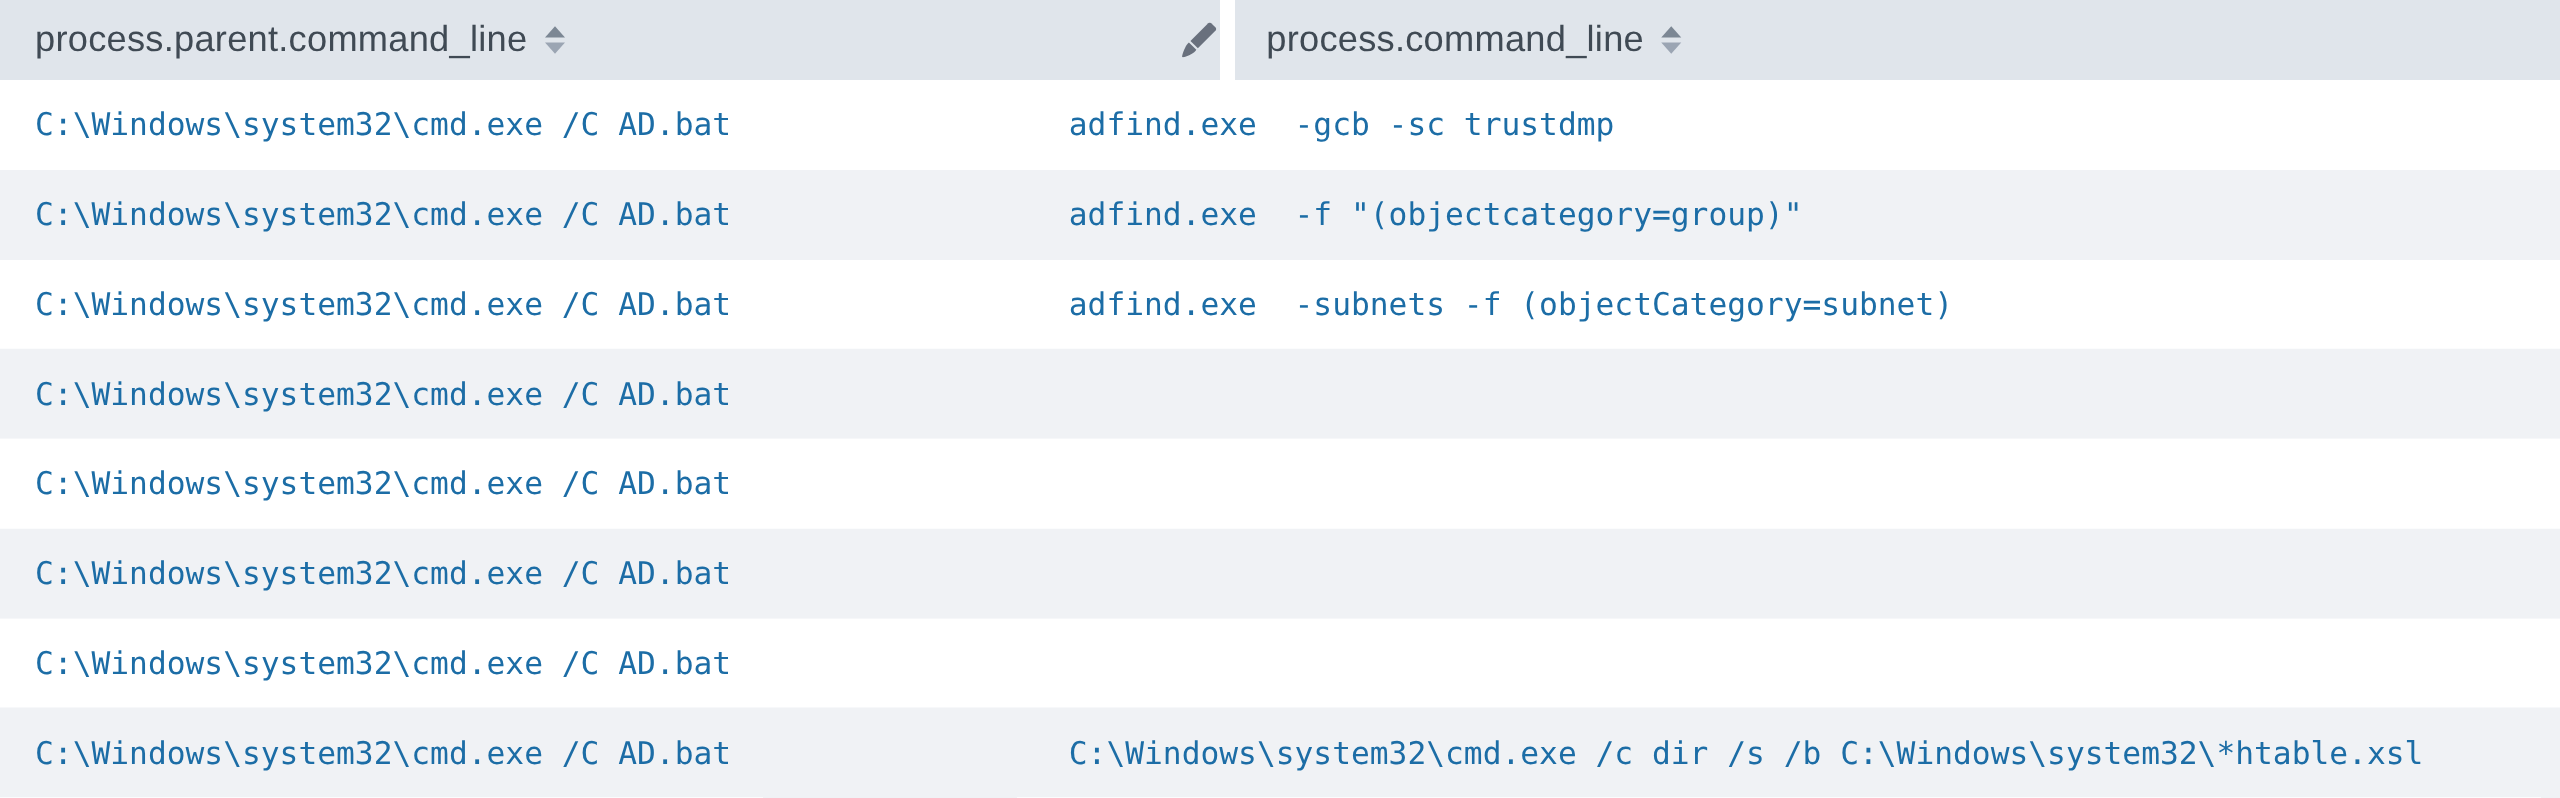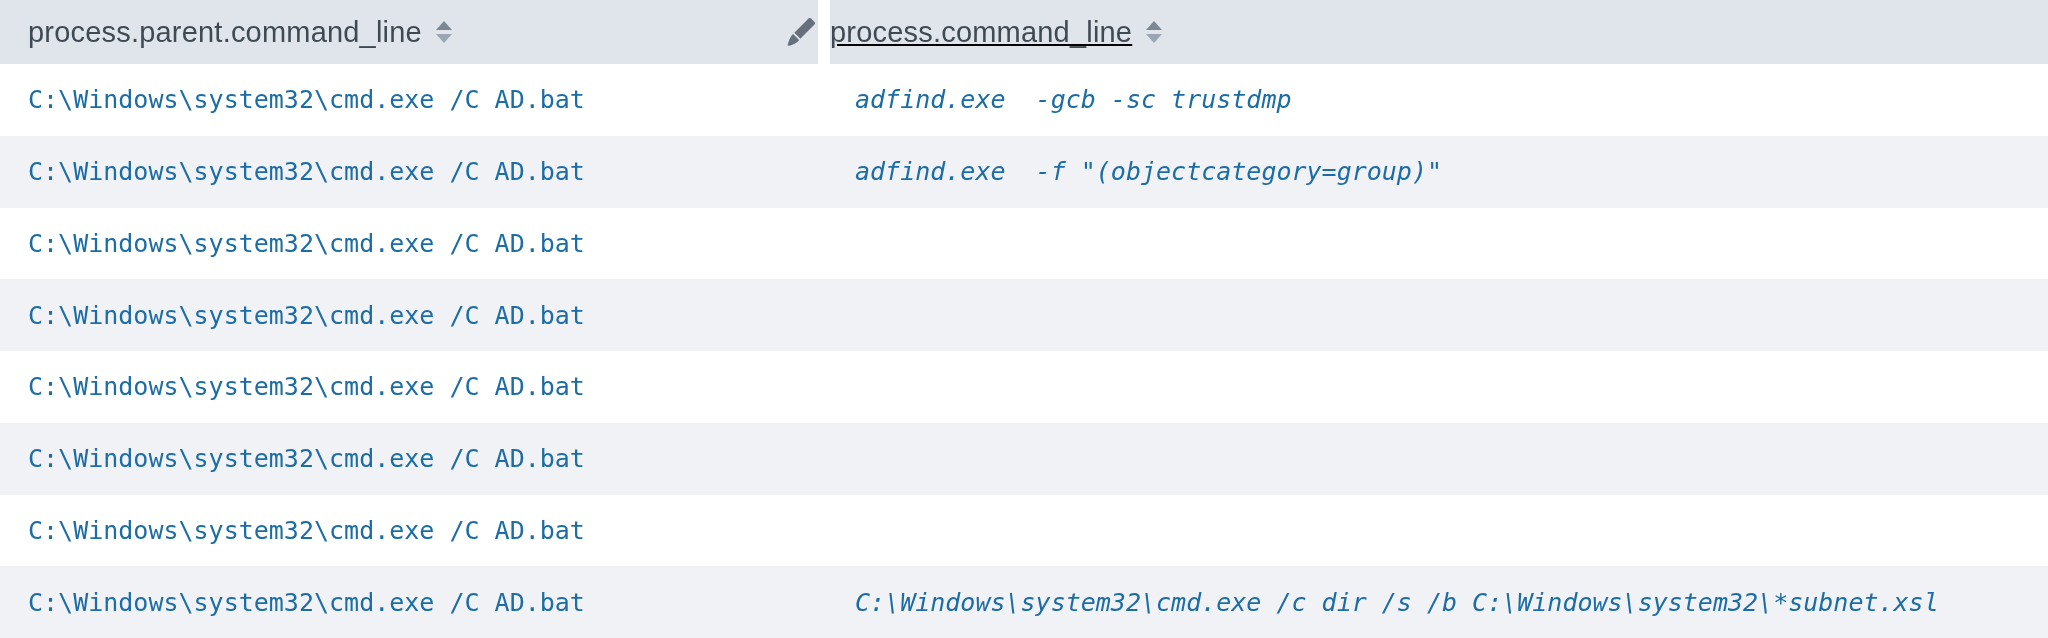--- a/index.html
+++ b/index.html
@@ -27,33 +27,33 @@
     background: #ffffff;
   }
   .header-cell {
     background: #e0e5eb;
     display: flex;
     align-items: center;
     box-sizing: border-box;
     height: 64px;
   }
   .header-cell.c1 {
-    width: 818px;
+    width: 976px;
     flex: none;
     padding-left: 28px;
     padding-right: 3px;
   }
   .header-gap {
     width: 12px;
     flex: none;
     background: #ffffff;
   }
   .header-cell.c2 {
     flex: 1;
-    text-decoration: underline;
+    padding-left: 25px;
   }
   .header-label {
     font-size: 29px;
     font-weight: 500;
     color: #404a54;
     letter-spacing: 0.2px;
     white-space: pre;
   }
   
   .sort-icon {
@@ -100,21 +100,20 @@
     overflow: hidden;
   }
   .cell.col1 {
     width: 830px;
     flex: none;
     padding-left: 28px;
   }
   .cell.col2 {
     flex: 1;
     padding-left: 25px;
-    font-style: italic;
   }
   .mono {
     font-family: "DejaVu Sans Mono", "Liberation Mono", monospace;
     font-size: 25px;
     color: #1c6da6;
     white-space: pre;
   }
 </style>
 </head>
 <body>
@@ -151,32 +150,33 @@
       <div class="row">
         <div class="cell col1 mono">C:\Windows\system32\cmd.exe /C AD.bat</div>
         <div class="cell col2 mono">adfind.exe  -gcb -sc trustdmp</div>
       </div>
       <div class="row stripe">
         <div class="cell col1 mono">C:\Windows\system32\cmd.exe /C AD.bat</div>
         <div class="cell col2 mono">adfind.exe  -f "(objectcategory=group)"</div>
       </div>
       <div class="row">
         <div class="cell col1 mono">C:\Windows\system32\cmd.exe /C AD.bat</div>
+        <div class="cell col2 mono">adfind.exe  -subnets -f (objectCategory=subnet)</div>
       </div>
       <div class="row stripe">
         <div class="cell col1 mono">C:\Windows\system32\cmd.exe /C AD.bat</div>
       </div>
       <div class="row">
         <div class="cell col1 mono">C:\Windows\system32\cmd.exe /C AD.bat</div>
       </div>
       <div class="row stripe">
         <div class="cell col1 mono">C:\Windows\system32\cmd.exe /C AD.bat</div>
       </div>
       <div class="row">
         <div class="cell col1 mono">C:\Windows\system32\cmd.exe /C AD.bat</div>
       </div>
       <div class="row stripe">
         <div class="cell col1 mono">C:\Windows\system32\cmd.exe /C AD.bat</div>
-        <div class="cell col2 mono">C:\Windows\system32\cmd.exe /c dir /s /b C:\Windows\system32\*subnet.xsl</div>
+        <div class="cell col2 mono">C:\Windows\system32\cmd.exe /c dir /s /b C:\Windows\system32\*htable.xsl</div>
       </div>
     </div>
 
 </div>
 
 </body></html>

